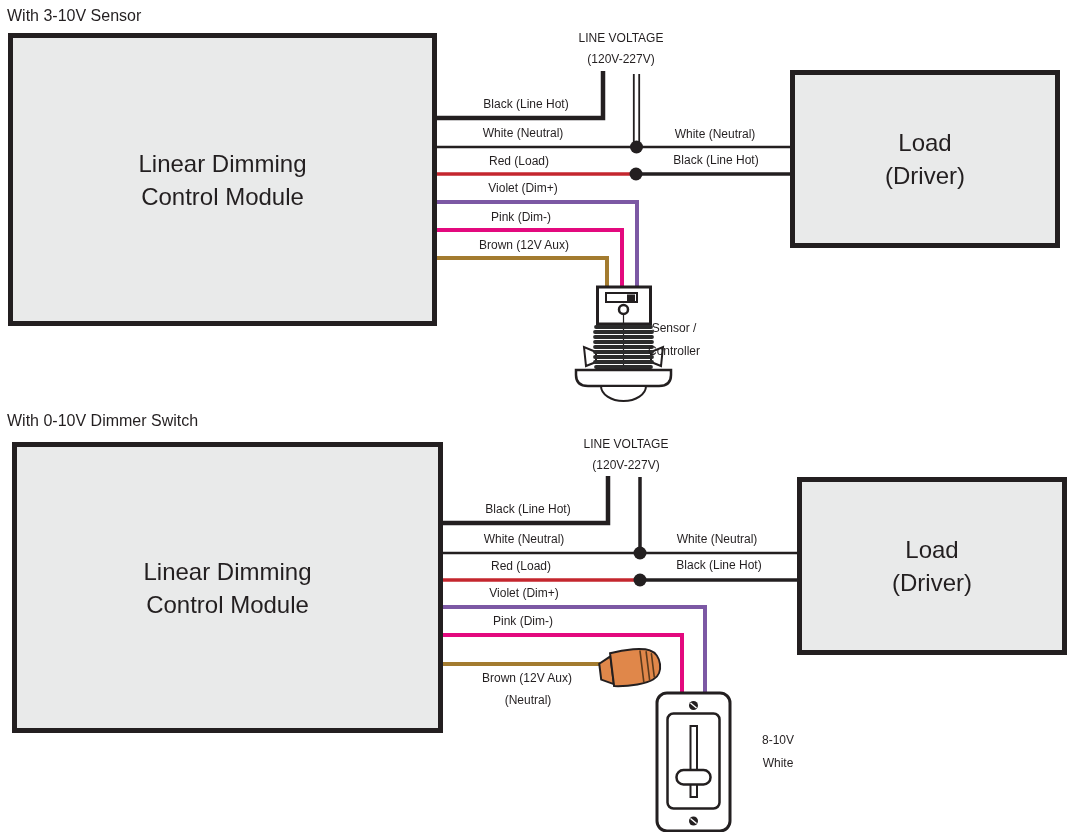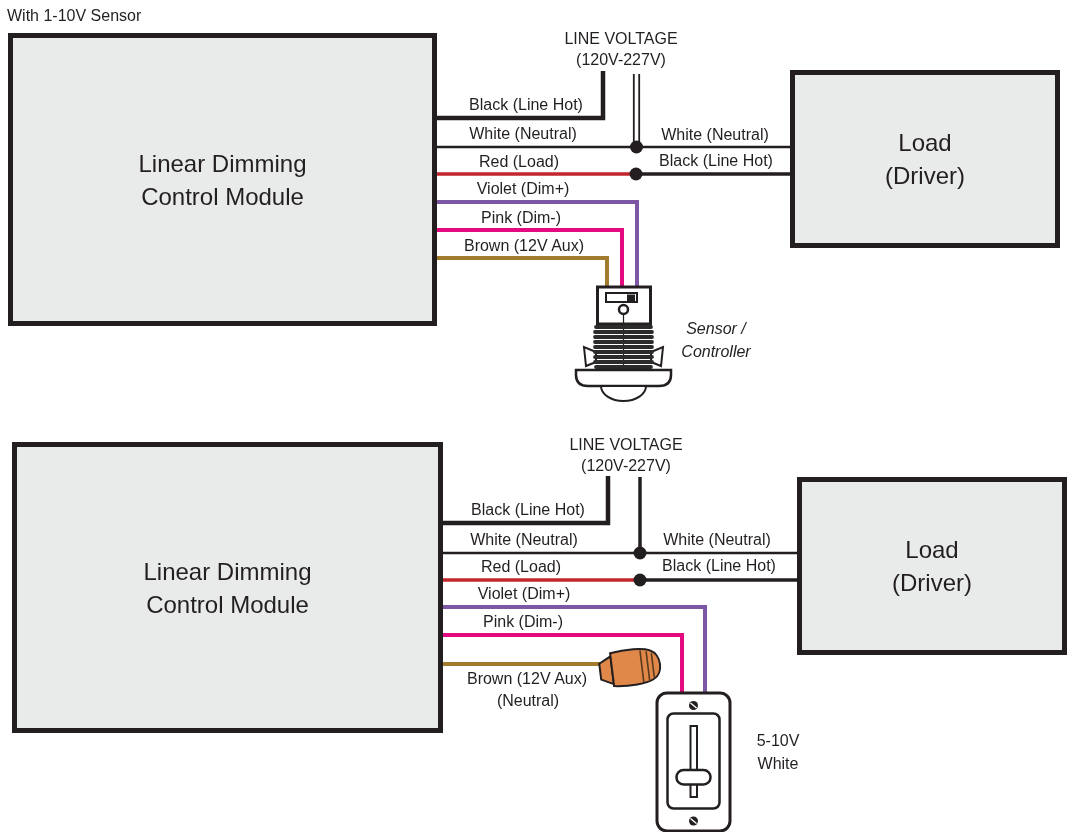--- a/index.html
+++ b/index.html
@@ -3,21 +3,21 @@
 <meta charset="utf-8">
 <style>
   html,body{margin:0;padding:0;}
   body{background:var(--page-bg,#fff);font-family:"Liberation Sans","DejaVu Sans",sans-serif;}
   .canvas{position:relative;width:1071px;height:832px;background:var(--page-bg,#fff);overflow:hidden;}
   .wires{position:absolute;left:0;top:0;}
   .box{position:absolute;box-sizing:border-box;background:var(--box-fill,#e9eaea);
        border:5px solid var(--box-border,#231f20);display:flex;flex-direction:column;
        align-items:center;justify-content:center;text-align:center;
        color:var(--text,#231f20);font-size:24px;line-height:33px;}
-  .label{position:absolute;font-size:16px;line-height:19px;color:var(--text,#231f20);
+  .label{position:absolute;font-size:12px;line-height:19px;color:var(--text,#231f20);
          white-space:nowrap;}
   .c{transform:translateX(-50%);text-align:center;}
   .title{font-size:16px;}
   .lv{line-height:21px;}
   .dev{line-height:23px;}
   
   .s-blk{stroke:var(--wire-black,#231f20);}
   .s-red{stroke:var(--wire-red,#c4262e);}
   .s-vio{stroke:var(--wire-violet,#7c58a4);}
   .s-pnk{stroke:var(--wire-pink,#e3097e);}
@@ -121,49 +121,50 @@
   </div>
   <div class="box" style="left:12px;top:442px;width:431px;height:291px;">
     <div>Linear Dimming</div>
     <div>Control Module</div>
   </div>
   <div class="box" style="left:797px;top:477px;width:270px;height:178px;">
     <div>Load</div>
     <div>(Driver)</div>
   </div>
 
-  <div class="label title" style="left:7px;top:6px;">With 1-10V Sensor</div>
+  <div class="label title" style="left:7px;top:6px;">With 3-10V Sensor</div>
   <div class="label c lv" style="left:621px;top:28px;">
     <div>LINE VOLTAGE</div>
     <div>(120V-227V)</div>
   </div>
   <div class="label c" style="left:526px;top:95px;">Black (Line Hot)</div>
   <div class="label c" style="left:523px;top:124px;">White (Neutral)</div>
   <div class="label c" style="left:519px;top:152px;">Red (Load)</div>
   <div class="label c" style="left:523px;top:179px;">Violet (Dim+)</div>
   <div class="label c" style="left:521px;top:208px;">Pink (Dim-)</div>
   <div class="label c" style="left:524px;top:236px;">Brown (12V Aux)</div>
   <div class="label c" style="left:715px;top:125px;">White (Neutral)</div>
   <div class="label c" style="left:716px;top:151px;">Black (Line Hot)</div>
-  <div class="label c dev" style="left:716px;top:317px;font-style:italic;">
+  <div class="label c dev" style="left:674px;top:317px;">
     <div>Sensor /</div>
     <div>Controller</div>
   </div>
 
+  <div class="label title" style="left:7px;top:411px;">With 0-10V Dimmer Switch</div>
   <div class="label c lv" style="left:626px;top:434px;">
     <div>LINE VOLTAGE</div>
     <div>(120V-227V)</div>
   </div>
   <div class="label c" style="left:528px;top:500px;">Black (Line Hot)</div>
   <div class="label c" style="left:524px;top:530px;">White (Neutral)</div>
   <div class="label c" style="left:521px;top:557px;">Red (Load)</div>
   <div class="label c" style="left:524px;top:584px;">Violet (Dim+)</div>
   <div class="label c" style="left:523px;top:612px;">Pink (Dim-)</div>
   <div class="label c" style="left:527px;top:669px;">Brown (12V Aux)</div>
   <div class="label c" style="left:528px;top:691px;">(Neutral)</div>
   <div class="label c" style="left:717px;top:530px;">White (Neutral)</div>
   <div class="label c" style="left:719px;top:556px;">Black (Line Hot)</div>
   <div class="label c dev" style="left:778px;top:729px;">
-    <div>5-10V</div>
+    <div>8-10V</div>
     <div>White</div>
   </div>
 
 </div>
 
 </body></html>

